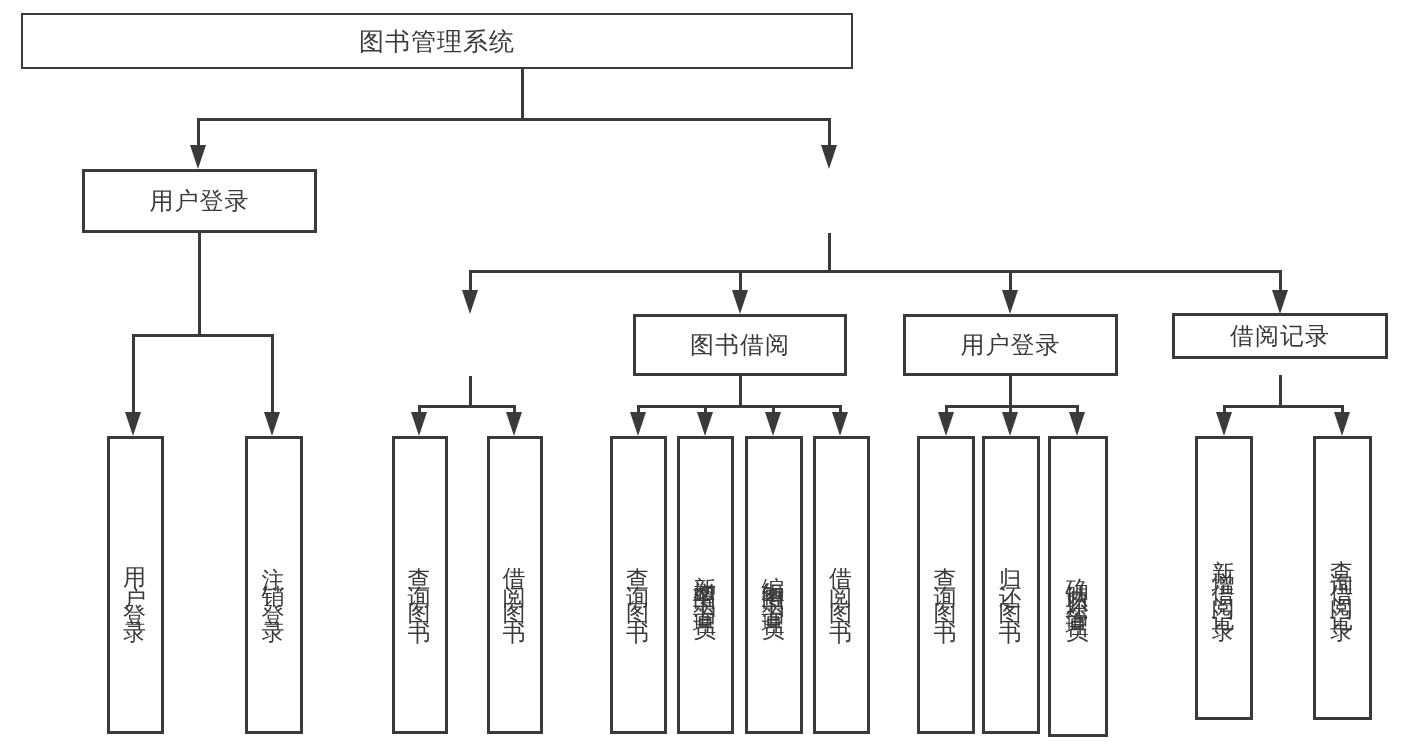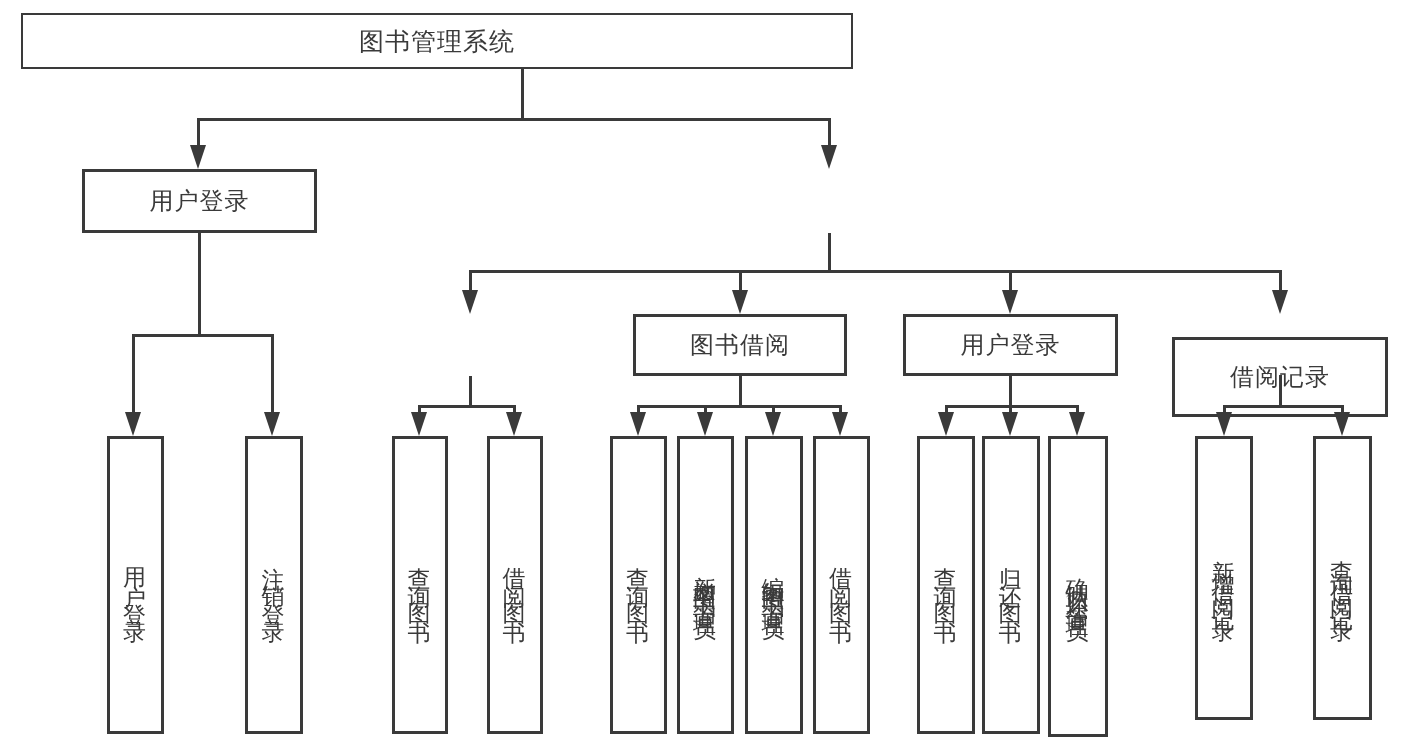--- a/index.html
+++ b/index.html
@@ -99,21 +99,21 @@
   <div class="arrow" style="left:1002px;top:290px;"></div>
   <div class="vline" style="left:1279px;top:270px;height:22px;"></div>
   <div class="arrow" style="left:1272px;top:290px;"></div>
 
   <div class="node" style="left:633px;top:314px;width:214px;height:62px;">
     <span>图书借阅</span>
   </div>
   <div class="node" style="left:903px;top:314px;width:215px;height:62px;">
     <span>用户登录</span>
   </div>
-  <div class="node" style="left:1172px;top:313px;width:216px;height:80px;margin-top:24px;">
+  <div class="node" style="left:1172px;top:313px;width:216px;height:46px;">
     <span>借阅记录</span>
   </div>
 
   <div class="vline" style="left:469px;top:376px;height:31px;"></div>
   <div class="hline" style="left:418px;top:405px;width:98px;"></div>
   <div class="vline" style="left:418px;top:405px;height:10px;"></div>
   <div class="arrow" style="left:411px;top:412px;"></div>
   <div class="vline" style="left:513px;top:405px;height:10px;"></div>
   <div class="arrow" style="left:506px;top:412px;"></div>
 

